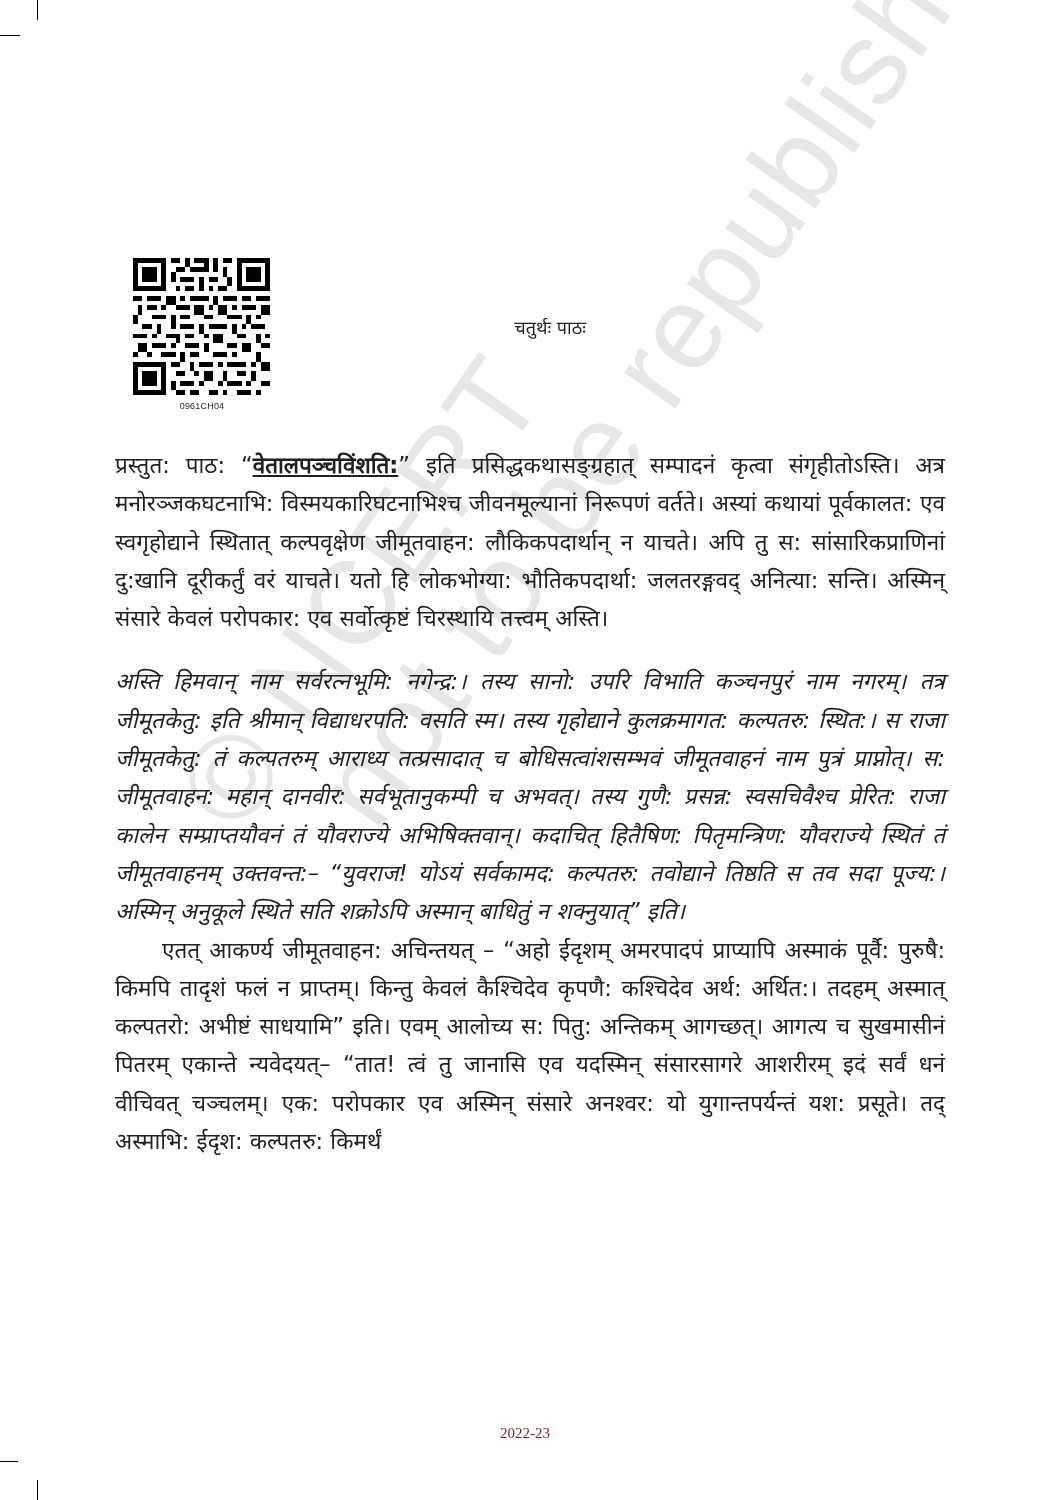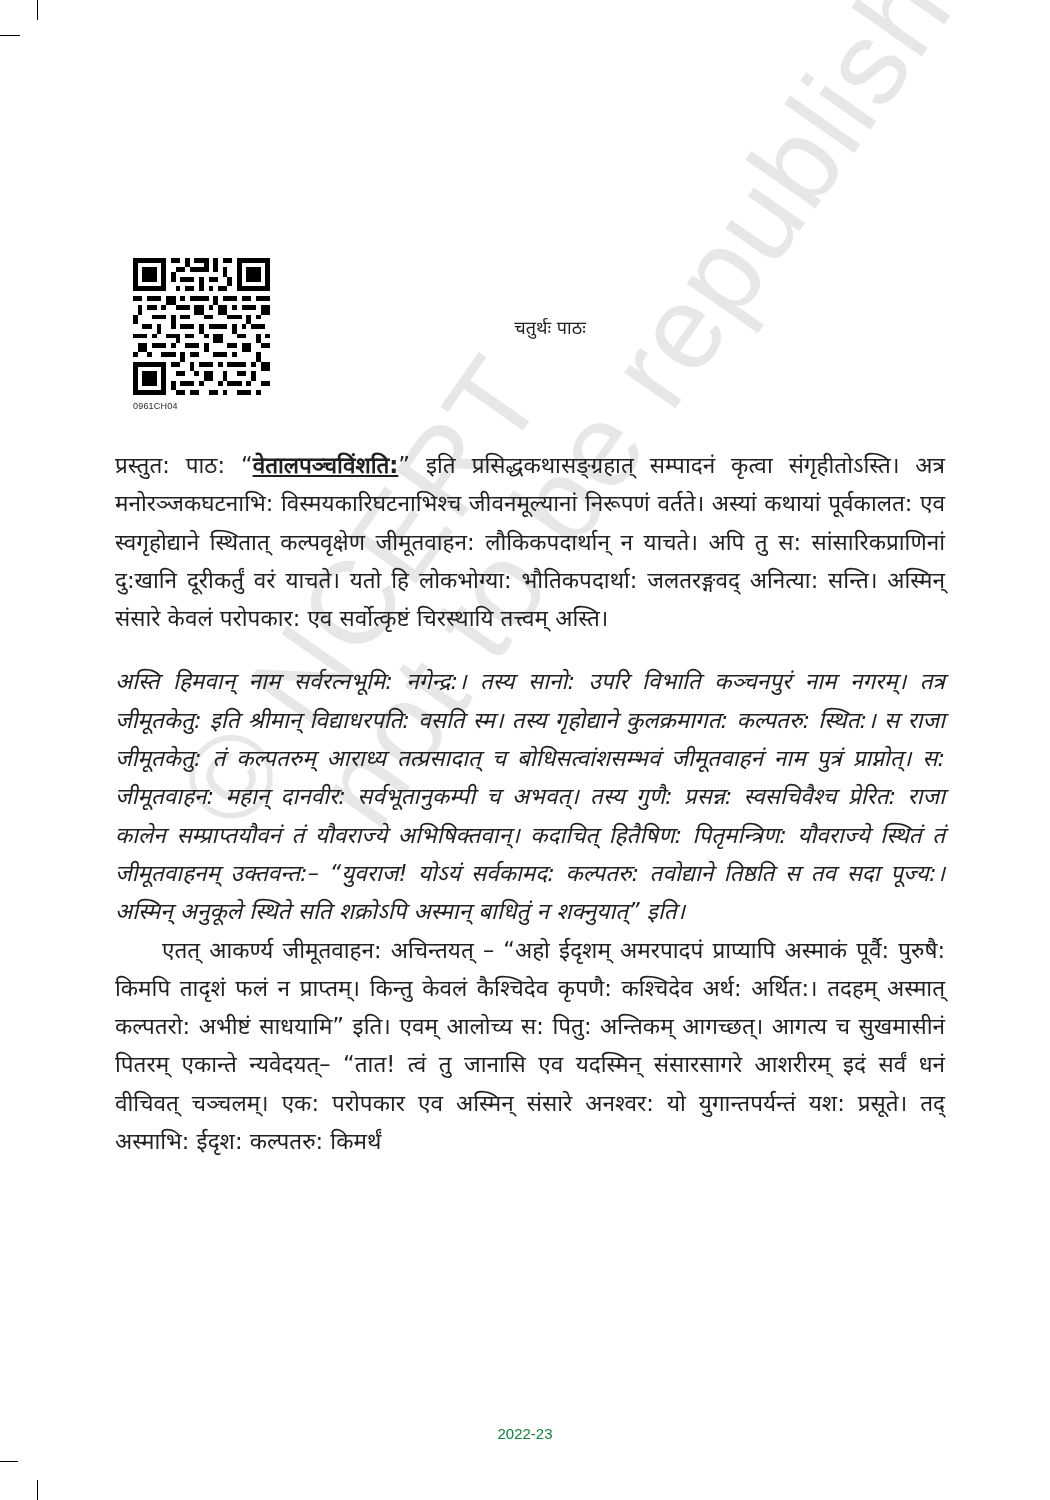--- a/index.html
+++ b/index.html
@@ -30,21 +30,21 @@
       top: 258px;
       width: 138px;
     }
     .qr-code {
       width: 137px;
       height: 137px;
       display: block;
     }
     .qr-caption {
       display: block;
-      text-align: left;
+      text-align: center;
       font-family: "Liberation Sans", sans-serif;
       font-size: 9px;
       margin-top: 6px;
       color: #231f20;
       letter-spacing: 0.2px;
     }
 
     .chapter-heading {
       position: absolute;
       left: 0;
@@ -106,23 +106,23 @@
     .para-gap { margin-top: 25px; font-style: italic; }
     .para-indent { text-indent: 47px; }
     .bold-title { font-weight: bold; text-decoration: underline; }
 
     .page-footer {
       position: absolute;
       left: 0;
       width: 1050px;
       top: 1425px;
       text-align: center;
-      font-family: Liberation Sans, sans-serif;
+      font-family: Liberation Serif, serif;
       font-size: 15px;
-      color: #15803d;
+      color: #7f1d1d;
     }
   </style>
 </head>
 <body>
 
 <div class="crop-mark cm-tl-v"></div>
 <div class="crop-mark cm-tl-h"></div>
 <div class="crop-mark cm-bl-h"></div>
 <div class="crop-mark cm-bl-v"></div>
 

